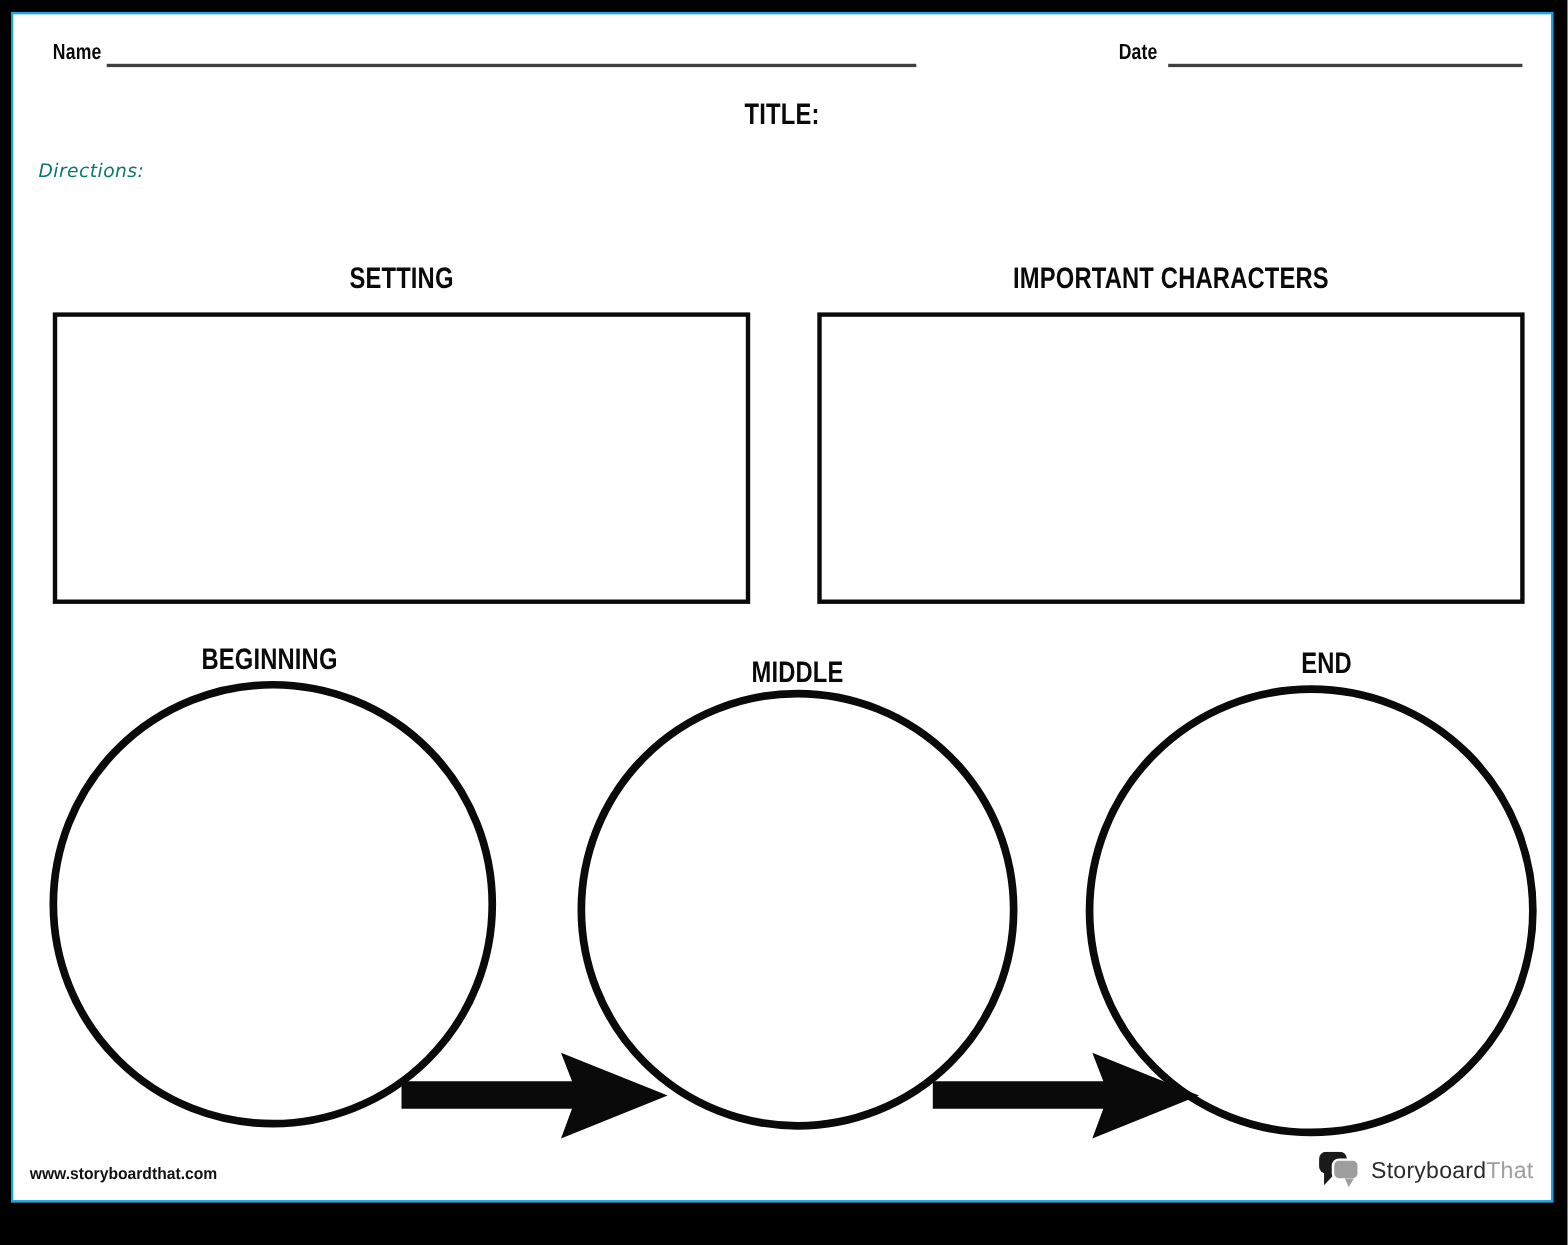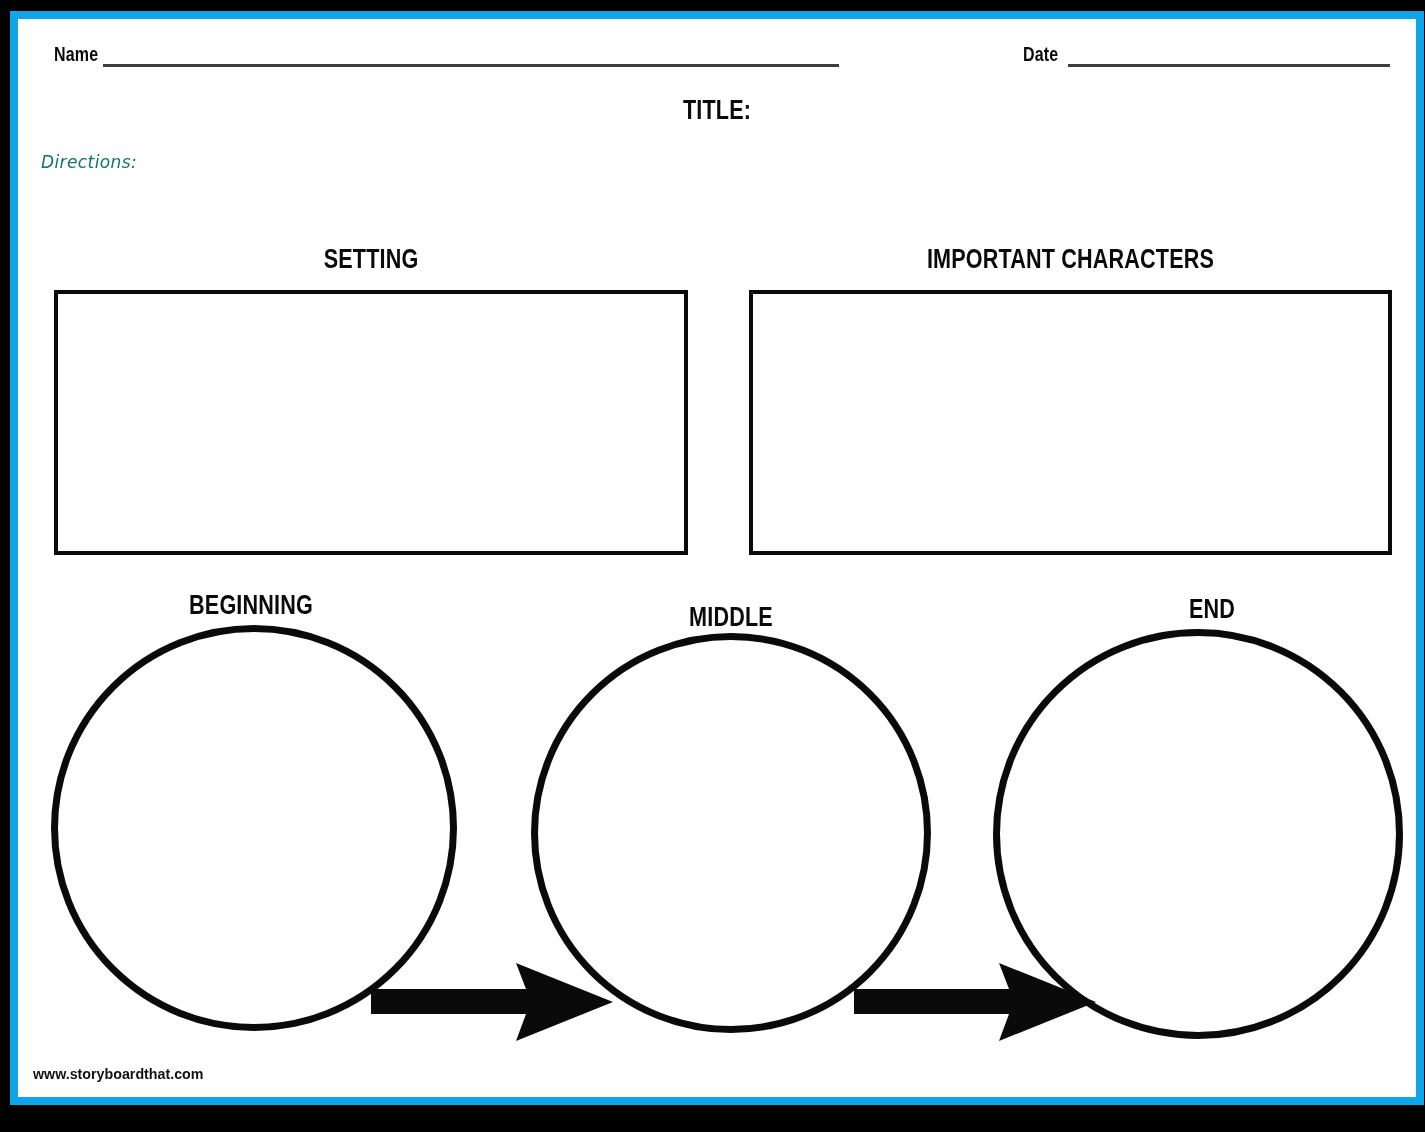--- a/index.html
+++ b/index.html
@@ -8,21 +8,21 @@
     background:#000;
     position:relative;
     overflow:hidden;
     font-family:"Liberation Sans", sans-serif;
   }
   .page{
     position:absolute;
     left:10px;top:11px;
     width:1398px;height:1078px;
     background:#fff;
-    border:8px solid #0ea5e9;
+    border:2px solid #0ea5e9;
     box-sizing:content-box;
   }
   .abs{position:absolute;}
   .hdr{
     font-weight:700;
     color:#0a0a0a;
     white-space:nowrap;
     transform:scaleX(0.8);
     letter-spacing:0.2px;
   }
@@ -103,14 +103,25 @@
   <div class="abs story-circle" style="left:513px;top:614px;width:400px;height:400px;"></div>
   <div class="abs story-circle" style="left:975px;top:610px;width:410px;height:410px;"></div>
 
   <svg class="abs arrow-layer" style="left:0;top:0;" width="1398" height="1078" viewBox="0 0 1398 1078">
     <path d="M353,970 L508,970 L498,944 L595,983 L498,1022 L508,995 L353,995 Z" fill="#0a0a0a"></path>
     <path d="M836,970 L991,970 L981,944 L1078,983 L981,1022 L991,995 L836,995 Z" fill="#0a0a0a"></path>
   </svg>
 
   <div class="abs website" style="left:15px;top:1046px;">www.storyboardthat.com</div>
 
+  <div class="abs logo" style="right:16px;bottom:8px;">
+    <svg width="40" height="36" viewBox="0 0 44 40">
+      <rect x="0" y="0" width="28" height="22" rx="7" fill="#1a1a1a"></rect>
+      <polygon points="5,20 5,34 17,21" fill="#1a1a1a"></polygon>
+      <rect x="14" y="8" width="26" height="20" rx="6" fill="#9e9e9e" stroke="#ffffff" stroke-width="2.5"></rect>
+      <polygon points="26,27 30,36 35,27" fill="#9e9e9e"></polygon>
+    </svg>
+    <div class="logo-text">
+      <span>Storyboard</span><span class="that">That</span>
+    </div>
+  </div>
 
 </div>
 
 </body></html>

